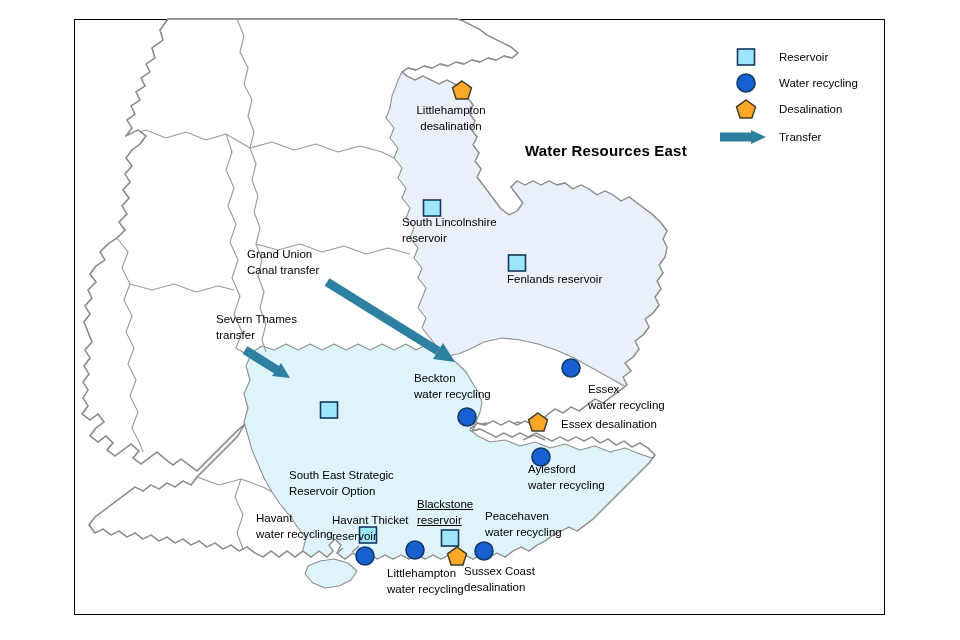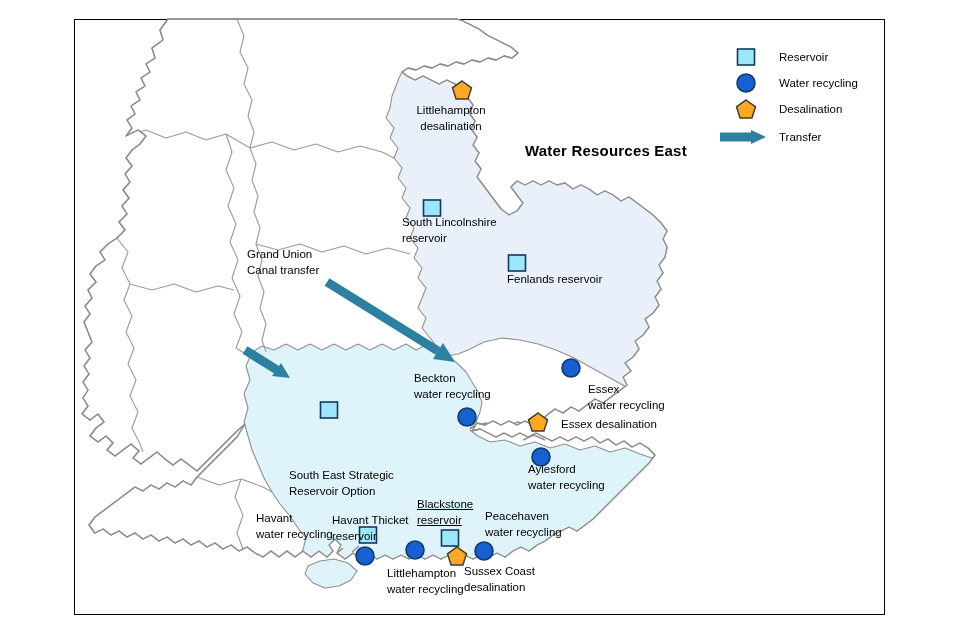--- a/index.html
+++ b/index.html
@@ -106,20 +106,22 @@
           <line x1="720" y1="137" x2="751" y2="137" class="transfer-line" stroke-width="8"></line>
           <polygon points="766,137 751,130 751,144" class="transfer-head"></polygon>
         </g>
       </g>
   </svg>
 
   <div class="region-title" style="left:525px;top:142px">Water Resources East</div>
 
   <div class="map-label" style="left:247px;top:246px">Grand Union
 Canal transfer</div>
+  <div class="map-label" style="left:216px;top:311px">Severn Thames
+transfer</div>
 
   <div id="label-layer">
       <div class="map-label center" style="left: 451px; top: 102px;">Littlehampton
 desalination</div>
       <div class="map-label" style="left: 402px; top: 214px;">South Lincolnshire
 reservoir</div>
       <div class="map-label" style="left: 478px; top: 271px; margin-left: 29px;">Fenlands reservoir</div>
       <div class="map-label" style="left: 414px; top: 370px;">Beckton
 water recycling</div>
       <div class="map-label" style="left: 588px; top: 381px;">Essex

